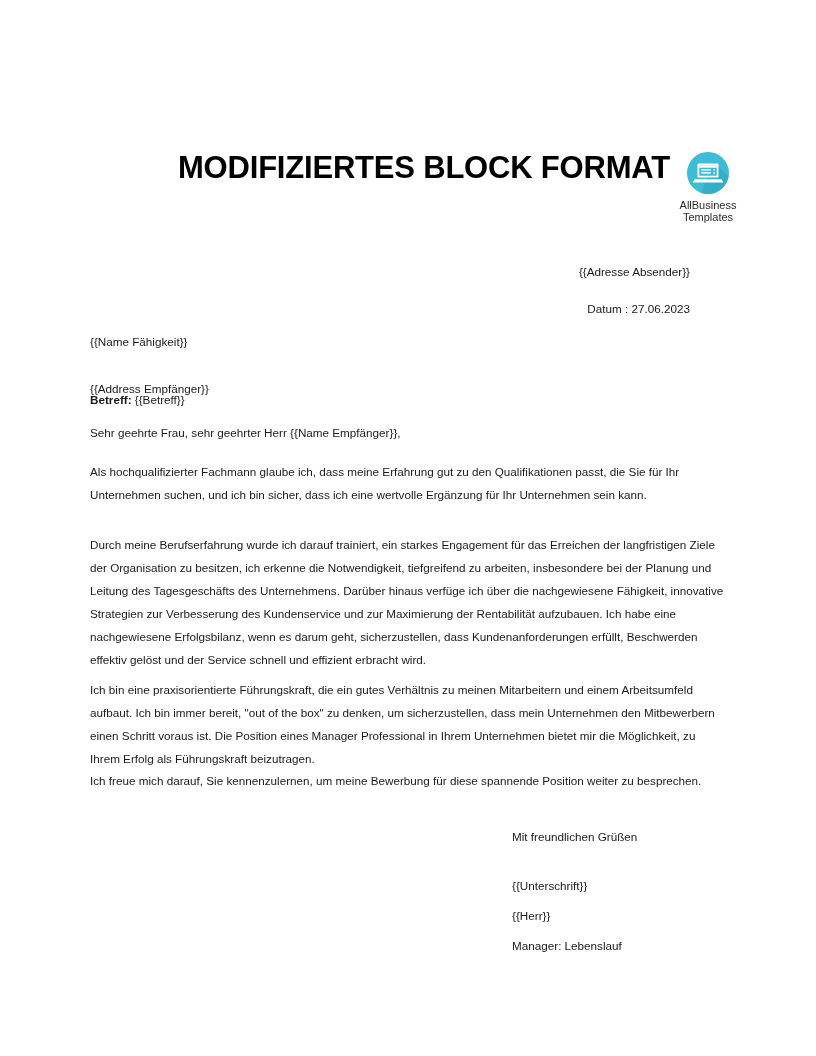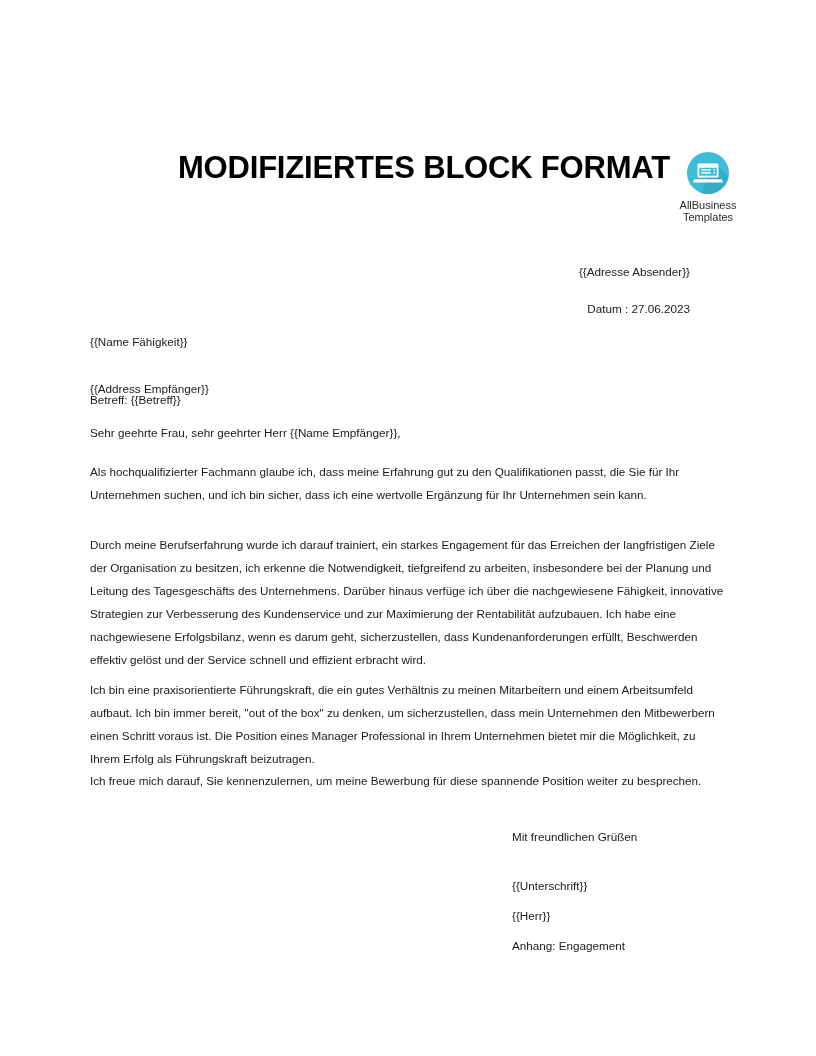--- a/index.html
+++ b/index.html
@@ -95,21 +95,21 @@
     width: 634px;
     text-align: left;
   }
 
   .close-blk {
     left: 512px;
     width: 280px;
   }
 
   .bold {
-    font-weight: normal;
+    font-weight: bold;
   }
 
   .footer {
     position: absolute;
     left: 0;
     right: 0;
     top: 992px;
     text-align: center;
     font-size: 9.5px;
     color: #1a1a1a;
@@ -180,17 +180,17 @@
     <div class="blk body-blk" style="top:678px;">Ich bin eine praxisorientierte Führungskraft, die ein gutes Verhältnis zu meinen Mitarbeitern und einem Arbeitsumfeld aufbaut. Ich bin immer bereit, "out of the box" zu denken, um sicherzustellen, dass mein Unternehmen den Mitbewerbern einen Schritt voraus ist. Die Position eines Manager Professional in Ihrem Unternehmen bietet mir die Möglichkeit, zu Ihrem Erfolg als Führungskraft beizutragen.</div>
 
     <div class="blk body-blk" style="top:769px;">Ich freue mich darauf, Sie kennenzulernen, um meine Bewerbung für diese spannende Position weiter zu besprechen.</div>
 
     <div class="blk close-blk" style="top:825px;">Mit freundlichen Grüßen</div>
 
     <div class="blk close-blk" style="top:874px;">{{Unterschrift}}</div>
 
     <div class="blk close-blk" style="top:904px;">{{Herr}}</div>
 
-    <div class="blk close-blk" style="top:934px;">Anhang: Engagement</div>
+    <div class="blk close-blk" style="top:934px;">Manager: Lebenslauf</div>
   </div>
 
 
 </div>
 
 </body></html>

